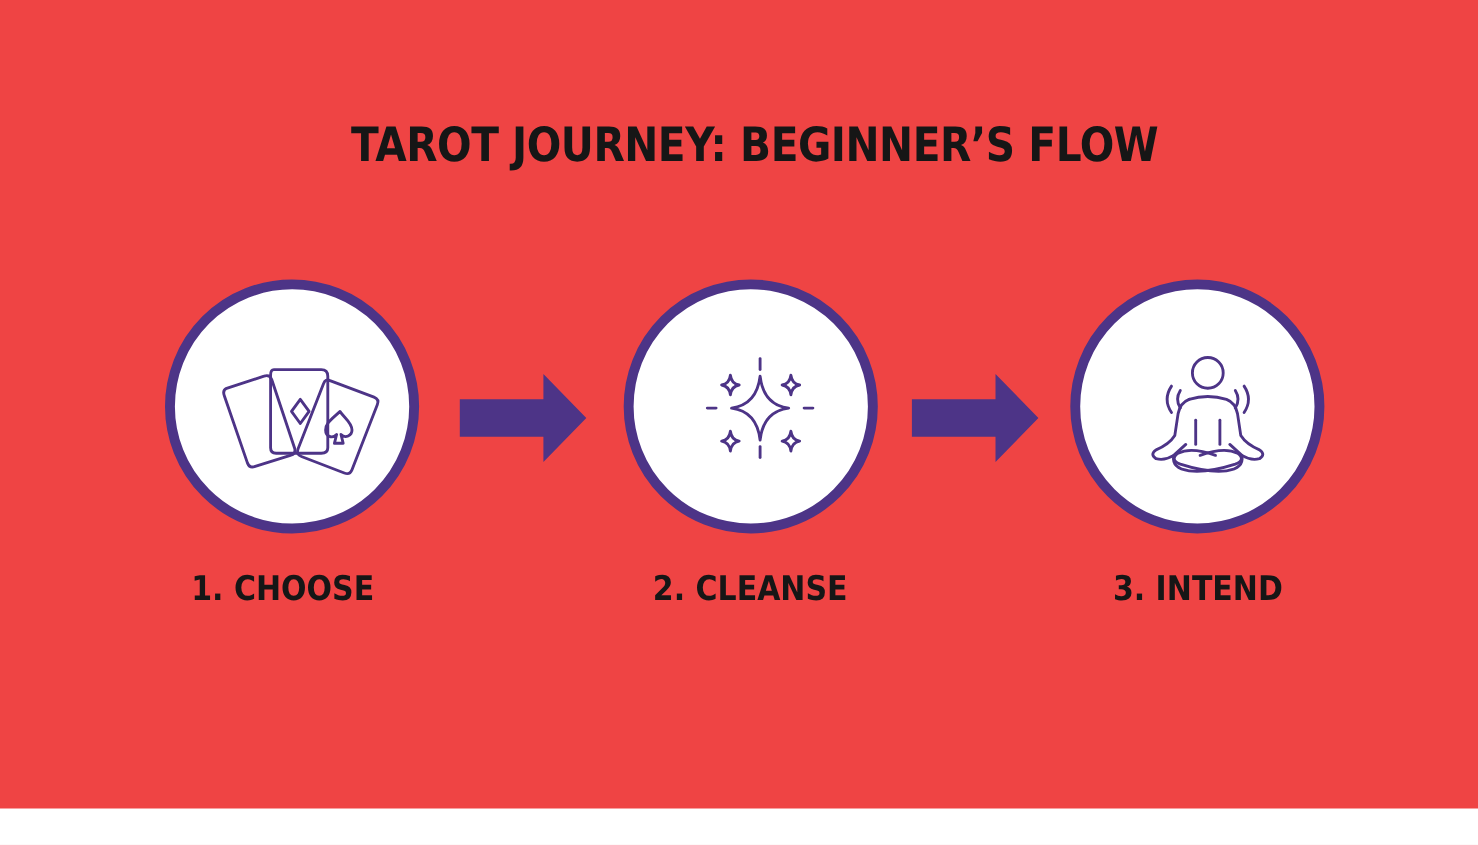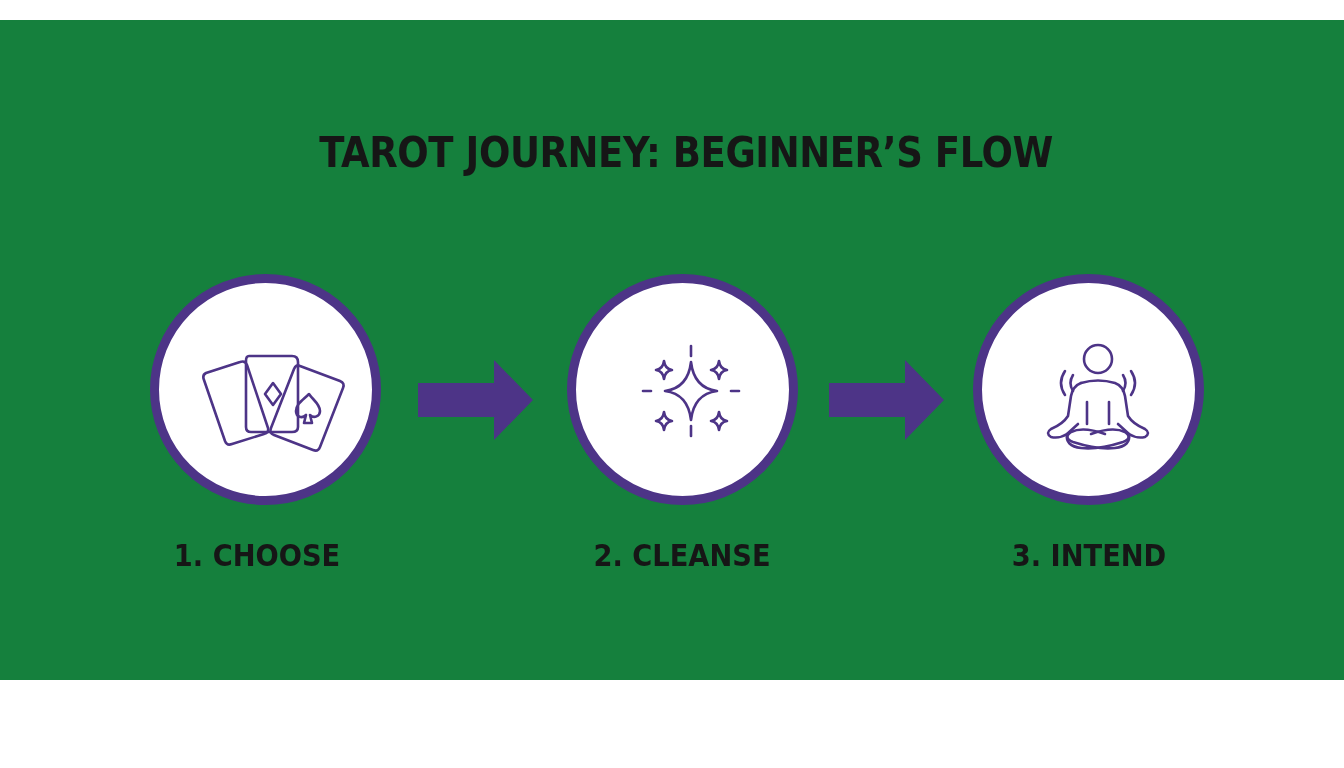--- a/index.html
+++ b/index.html
@@ -6,23 +6,22 @@
     margin: 0;
     padding: 0;
     width: 1344px;
     height: 768px;
     background: #ffffff;
     overflow: hidden;
   }
   .canvas {
     position: relative;
     width: 1344px;
-    height: 660px;
-    background: #15803d;
-    margin-top: 20px;
+    height: 735px;
+    background: #ef4444;
   }
   .title {
     position: absolute;
     left: 0;
     top: 104px;
     width: 1372px;
     text-align: center;
     font-family: "DejaVu Sans", sans-serif;
     font-weight: bold;
     font-size: 43px;

